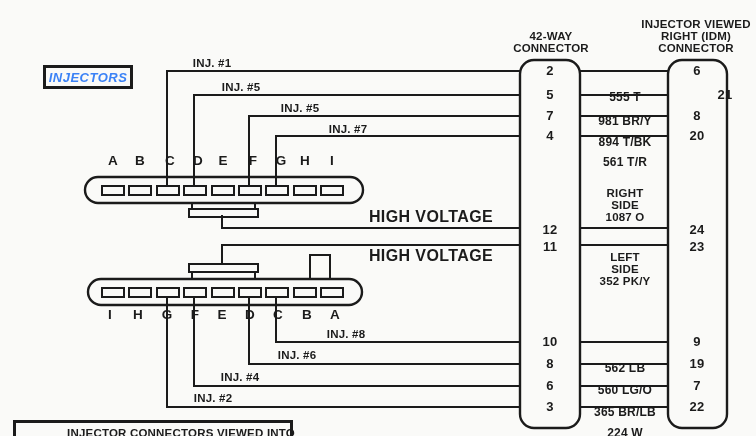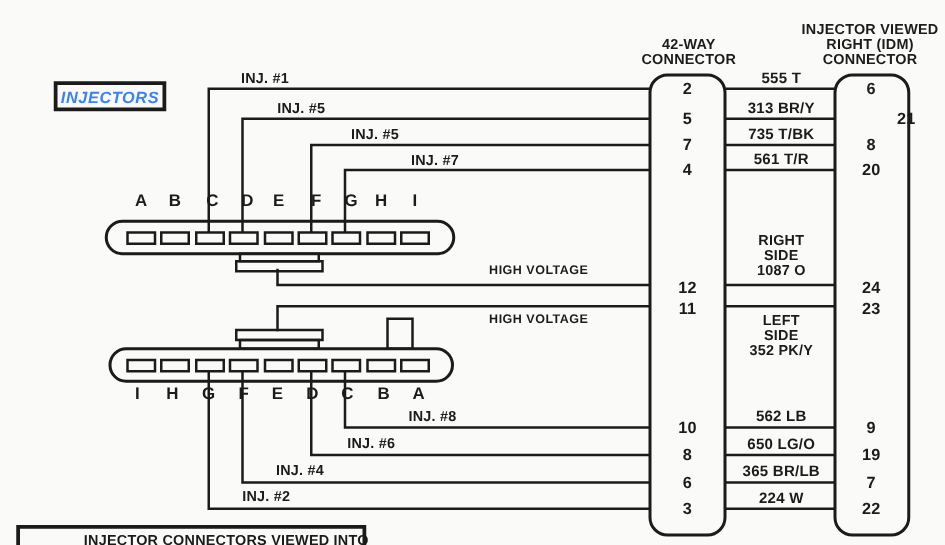--- a/index.html
+++ b/index.html
@@ -9,23 +9,23 @@
     font-family:"Liberation Sans","DejaVu Sans",sans-serif;
   }
   #linework{position:absolute;left:0;top:0;}
   .t{
     position:absolute;font-weight:bold;color:#1b1b1b;white-space:nowrap;
     font-size:12px;line-height:13px;letter-spacing:0.2px;
   }
   .c{transform:translateX(-50%);}
   .pinletter{font-size:13.5px;line-height:14px;}
   .pinnum{font-size:13px;line-height:15px;}
-  .wirelabel{font-size:12px;line-height:13px;}
+  .wirelabel{font-size:12px;line-height:13px;margin-top:35px;}
   .injlabel{font-size:11.5px;line-height:13px;}
-  .hv{font-size:10px;line-height:13px;letter-spacing:0.4px;}
+  .hv{font-size:16px;line-height:13px;letter-spacing:0.4px;}
   .coltitle{font-size:11.5px;line-height:12px;text-align:center;}
   .sideblock{font-size:11.5px;line-height:12px;}
   .boxframe{position:absolute;border:3px solid #1b1b1b;background:transparent;}
   #injectors-box{left:43px;top:65px;width:84px;height:18px;display:flex;align-items:center;justify-content:center;}
   #injectors-box span{font-weight:bold;font-size:13px;letter-spacing:0.5px;color:#3b82f6;font-style:italic;}
   #footer-box{left:13px;top:420px;width:274px;height:34px;}
 </style>
 </head>
 <body>
 
@@ -166,25 +166,25 @@
   <div class="t pinnum c" style="left:697px;top:108px">8</div>
   <div class="t pinnum c" style="left:697px;top:128px">20</div>
   <div class="t pinnum c" style="left:697px;top:222px">24</div>
   <div class="t pinnum c" style="left:697px;top:239px">23</div>
   <div class="t pinnum c" style="left:697px;top:334px">9</div>
   <div class="t pinnum c" style="left:697px;top:356px">19</div>
   <div class="t pinnum c" style="left:697px;top:378px">7</div>
   <div class="t pinnum c" style="left:697px;top:399px">22</div>
 
   <div class="t wirelabel c" style="left:625px;top:56px">555 T</div>
-  <div class="t wirelabel c" style="left:625px;top:80px">313 BR/Y</div>
-  <div class="t wirelabel c" style="left:625px;top:101px">735 T/BK</div>
+  <div class="t wirelabel c" style="left:625px;top:80px">981 BR/Y</div>
+  <div class="t wirelabel c" style="left:625px;top:101px">894 T/BK</div>
   <div class="t wirelabel c" style="left:625px;top:121px">561 T/R</div>
   <div class="t wirelabel c" style="left:625px;top:327px">562 LB</div>
-  <div class="t wirelabel c" style="left:625px;top:349px">650 LG/O</div>
+  <div class="t wirelabel c" style="left:625px;top:349px">560 LG/O</div>
   <div class="t wirelabel c" style="left:625px;top:371px">365 BR/LB</div>
   <div class="t wirelabel c" style="left:625px;top:392px">224 W</div>
 
   <div class="t sideblock c" style="left:625px;top:187px">RIGHT</div>
   <div class="t sideblock c" style="left:625px;top:199px">SIDE</div>
   <div class="t sideblock c" style="left:625px;top:211px">1087 O</div>
   <div class="t sideblock c" style="left:625px;top:251px">LEFT</div>
   <div class="t sideblock c" style="left:625px;top:263px">SIDE</div>
   <div class="t sideblock c" style="left:625px;top:275px">352 PK/Y</div>
 

